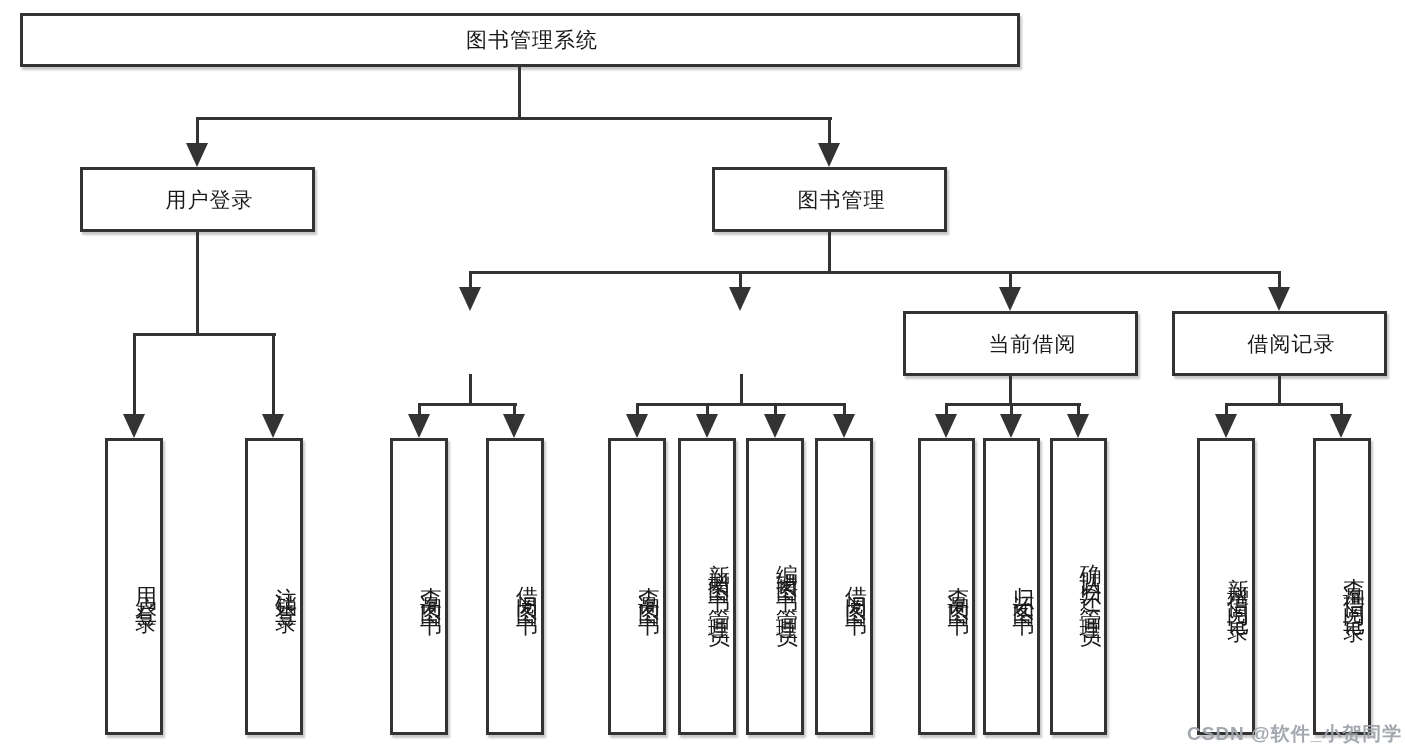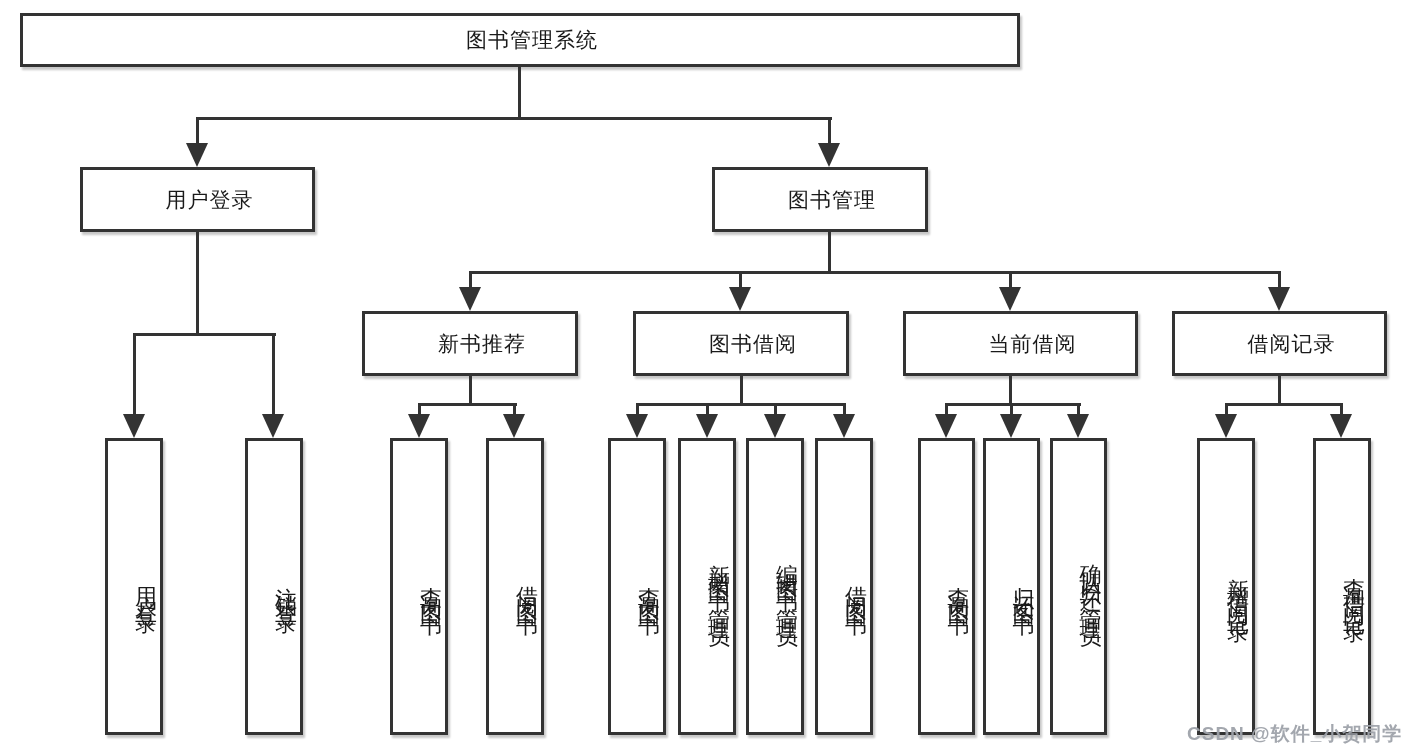--- a/index.html
+++ b/index.html
@@ -42,21 +42,21 @@
   .arrow {
     position: absolute;
     width: 0; height: 0;
     border-left: 11px solid transparent;
     border-right: 11px solid transparent;
     border-top: 24px solid #333333;
   }
   
   #b-root  { left: 20px;   top: 13px;  width: 1000px; height: 54px; }
   #b-l2-0  { left: 80px;   top: 167px; width: 235px;  height: 65px; }
-  #b-l2-1  { left: 712px;  top: 167px; width: 216px;  height: 65px; }
+  #b-l2-1  { left: 712px;  top: 167px; width: 235px;  height: 65px; }
   #b-l3-0  { left: 362px;  top: 311px; width: 216px;  height: 65px; }
   #b-l3-1  { left: 633px;  top: 311px; width: 216px;  height: 65px; }
   #b-l3-2  { left: 903px;  top: 311px; width: 235px;  height: 65px; }
   #b-l3-3  { left: 1172px; top: 311px; width: 215px;  height: 65px; }
   #b-leaf-0  { left: 105px; }
   #b-leaf-1  { left: 245px; }
   #b-leaf-2  { left: 390px; }
   #b-leaf-3  { left: 486px; }
   #b-leaf-4  { left: 608px; }
   #b-leaf-5  { left: 678px; }
@@ -142,22 +142,20 @@
 </head>
 <body>
 
 <div class="diagram">
 
   <div class="box h-label" id="b-root">图书管理系统</div>
 
   <div class="box h-label" id="b-l2-0">用户登录</div>
   <div class="box h-label" id="b-l2-1">图书管理</div>
 
-  <div class="box h-label" id="b-l3-0">新书推荐</div>
-  <div class="box h-label" id="b-l3-1">图书借阅</div>
   <div class="box h-label" id="b-l3-2">当前借阅</div>
   <div class="box h-label" id="b-l3-3">借阅记录</div>
 
   <div class="box leaf" id="b-leaf-0">用户登录</div>
   <div class="box leaf" id="b-leaf-1">注销登录</div>
   <div class="box leaf" id="b-leaf-2">查询图书</div>
   <div class="box leaf" id="b-leaf-3">借阅图书</div>
   <div class="box leaf" id="b-leaf-4">查询图书</div>
   <div class="box leaf" id="b-leaf-5">新增图书（管理员）</div>
   <div class="box leaf" id="b-leaf-6">编辑图书（管理员）</div>

